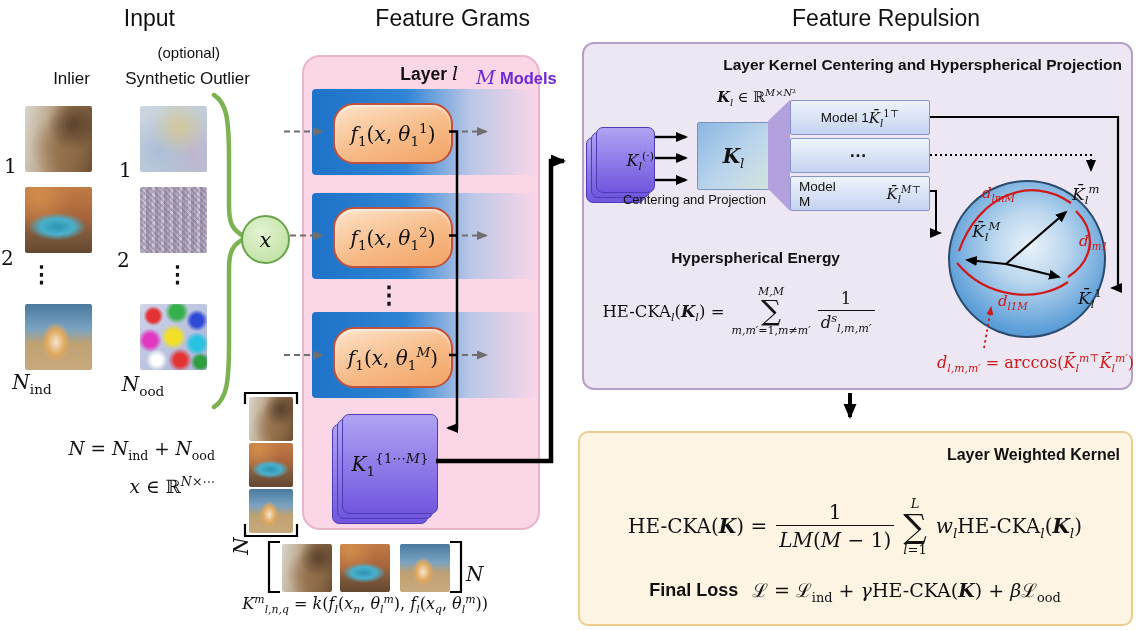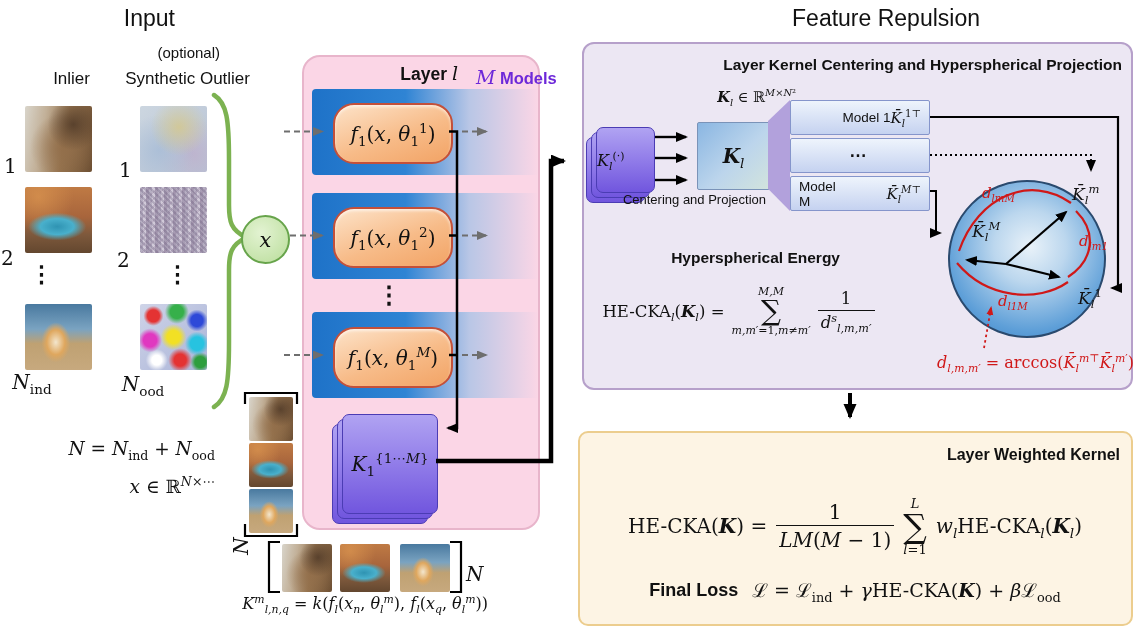--- a/index.html
+++ b/index.html
@@ -48,21 +48,21 @@
     background:linear-gradient(90deg,#1e72c8 0%,#2f84d4 38%,rgba(141,188,230,.6) 64%,rgba(255,255,255,0) 92%);}
   .fbox{position:absolute;left:333px;width:116px;height:57px;border-radius:21px;
     border:2.5px solid #c3503a;
     background:linear-gradient(160deg,#fde3c9 0%,#f7bb88 55%,#f2a365 100%);
     box-shadow:inset 0 2px 3px rgba(255,255,255,.6);
     display:flex;align-items:center;justify-content:center;font-size:20px;}
   .sheet{position:absolute;border:1.5px solid #4b3cb4;border-radius:7px;
     background:linear-gradient(180deg,#b0a3f2 0%,#9480ea 45%,#7156de 100%);}
   .row3{position:absolute;left:790px;width:140px;height:35px;border:1.5px solid #8595cb;border-radius:2px;
     background:linear-gradient(180deg,#eef4fc 0%,#c5d2f0 100%);
-    display:flex;align-items:center;justify-content:flex-end;padding:0 8px;box-sizing:border-box;}
+    display:flex;align-items:center;justify-content:center;padding:0 8px;box-sizing:border-box;}
   .row3 .mlabel{font-size:13.5px;}
   .row3 .mker{font-size:15px;}
   .sum{display:inline-flex;flex-direction:column;align-items:center;line-height:1;}
   .frac{display:inline-flex;flex-direction:column;align-items:center;line-height:1.25;}
   .frac .den{border-top:1.4px solid #111;padding:2px 3px 0 3px;}
   .red{color:#d01818;}
 </style>
 </head>
 <body>
 
@@ -95,20 +95,21 @@
 
   <div class="abs math ctr" style="left:25px;top:438px;width:190px;font-size:18.5px;"><i>N</i> = <i>N</i><sub>ind</sub> + <i>N</i><sub>ood</sub></div>
   <div class="abs math ctr" style="left:25px;top:476px;width:190px;font-size:18.5px;"><i>x</i> ∈ ℝ<sup><i>N</i>×⋯</sup></div>
 
   <div class="abs math" style="left:241px;top:215px;width:45px;height:45px;border-radius:50%;border:2.5px solid #67a44b;
               background:radial-gradient(circle at 40% 35%, #e3f3d2, #b9dd9a);
               display:flex;align-items:center;justify-content:center;font-size:21px;font-style:italic;">
     <span>x</span>
   </div>
 
+  <div class="abs hdg ctr" style="left:330px;top:5px;width:200px;">Feature Grams</div>
 
   <div class="abs" style="left:302px;top:55px;width:238px;height:475px;border-radius:18px;background:#fbd6e6;border:2.5px solid #e8b5cb;box-sizing:border-box;"></div>
 
   <div class="abs ctr" style="left:348px;top:62px;width:110px;font-size:17.5px;">
     <b>Layer</b>
     <span class="math" style="font-style:italic;font-size:19px;">l</span>
   </div>
   <div class="abs" style="left:476px;top:66px;width:110px;color:#6d28d9;">
     <span class="math" style="font-style:italic;font-size:19px;">M</span>
     <b style="font-size:16.5px;">Models</b>
@@ -147,21 +148,21 @@
 
   <div class="abs math ctr" style="left:228px;top:594px;width:260px;font-size:16px;"><i>K</i><sup><i>m</i></sup><sub><i>l,n,q</i></sub> = <i>k</i>(<i>f</i><sub><i>l</i></sub>(<i>x</i><sub><i>n</i></sub>, <i>θ</i><sub><i>l</i></sub><sup><i>m</i></sup>), <i>f</i><sub><i>l</i></sub>(<i>x</i><sub><i>q</i></sub>, <i>θ</i><sub><i>l</i></sub><sup><i>m</i></sup>))</div>
 
   <div class="abs hdg ctr" style="left:740px;top:5px;width:240px;">Feature Repulsion</div>
 
   <div class="abs" style="left:582px;top:42px;width:551px;height:348px;border-radius:12px;background:#ece7f3;border:2.5px solid #b6a0ca;box-sizing:border-box;"></div>
   <div class="abs ctr" style="left:592px;top:56px;width:530px;font-size:15.5px;font-weight:bold;">Layer Kernel Centering and Hyperspherical Projection</div>
 
   <div class="sheet" style="left:586px;top:137px;width:57px;height:64px;"></div>
   <div class="sheet" style="left:591px;top:132px;width:57px;height:64px;"></div>
-  <div class="sheet math" style="left:596px;top:127px;width:57px;height:64px;display:flex;align-items:center;justify-content:flex-start;font-size:16px;">
+  <div class="sheet math" style="left:596px;top:127px;width:57px;height:64px;display:flex;align-items:center;justify-content:flex-end;font-size:16px;">
     <span><i>K</i><sub><i>l</i></sub><sup>(·)</sup></span>
   </div>
   <div class="abs ctr" style="left:588px;top:192px;width:178px;font-size:13px;">Centering and Projection</div>
 
   <div class="abs math ctr" style="left:656px;top:88px;width:140px;font-size:14.5px;"><span class="cal">K</span><sub><i>l</i></sub> ∈ ℝ<sup><i>M</i>×<i>N</i>²</sup></div>
   <div class="abs math" style="left:697px;top:122px;width:71px;height:66px;border:1.5px solid #7a93b8;border-radius:2px;
               background:linear-gradient(135deg,#8ab6e2 0%,#bcd5ec 55%,#dcead6 120%);
               display:flex;align-items:center;justify-content:center;font-size:20px;">
     <span><span class="cal">K</span><sub><i>l</i></sub></span>
   </div>

